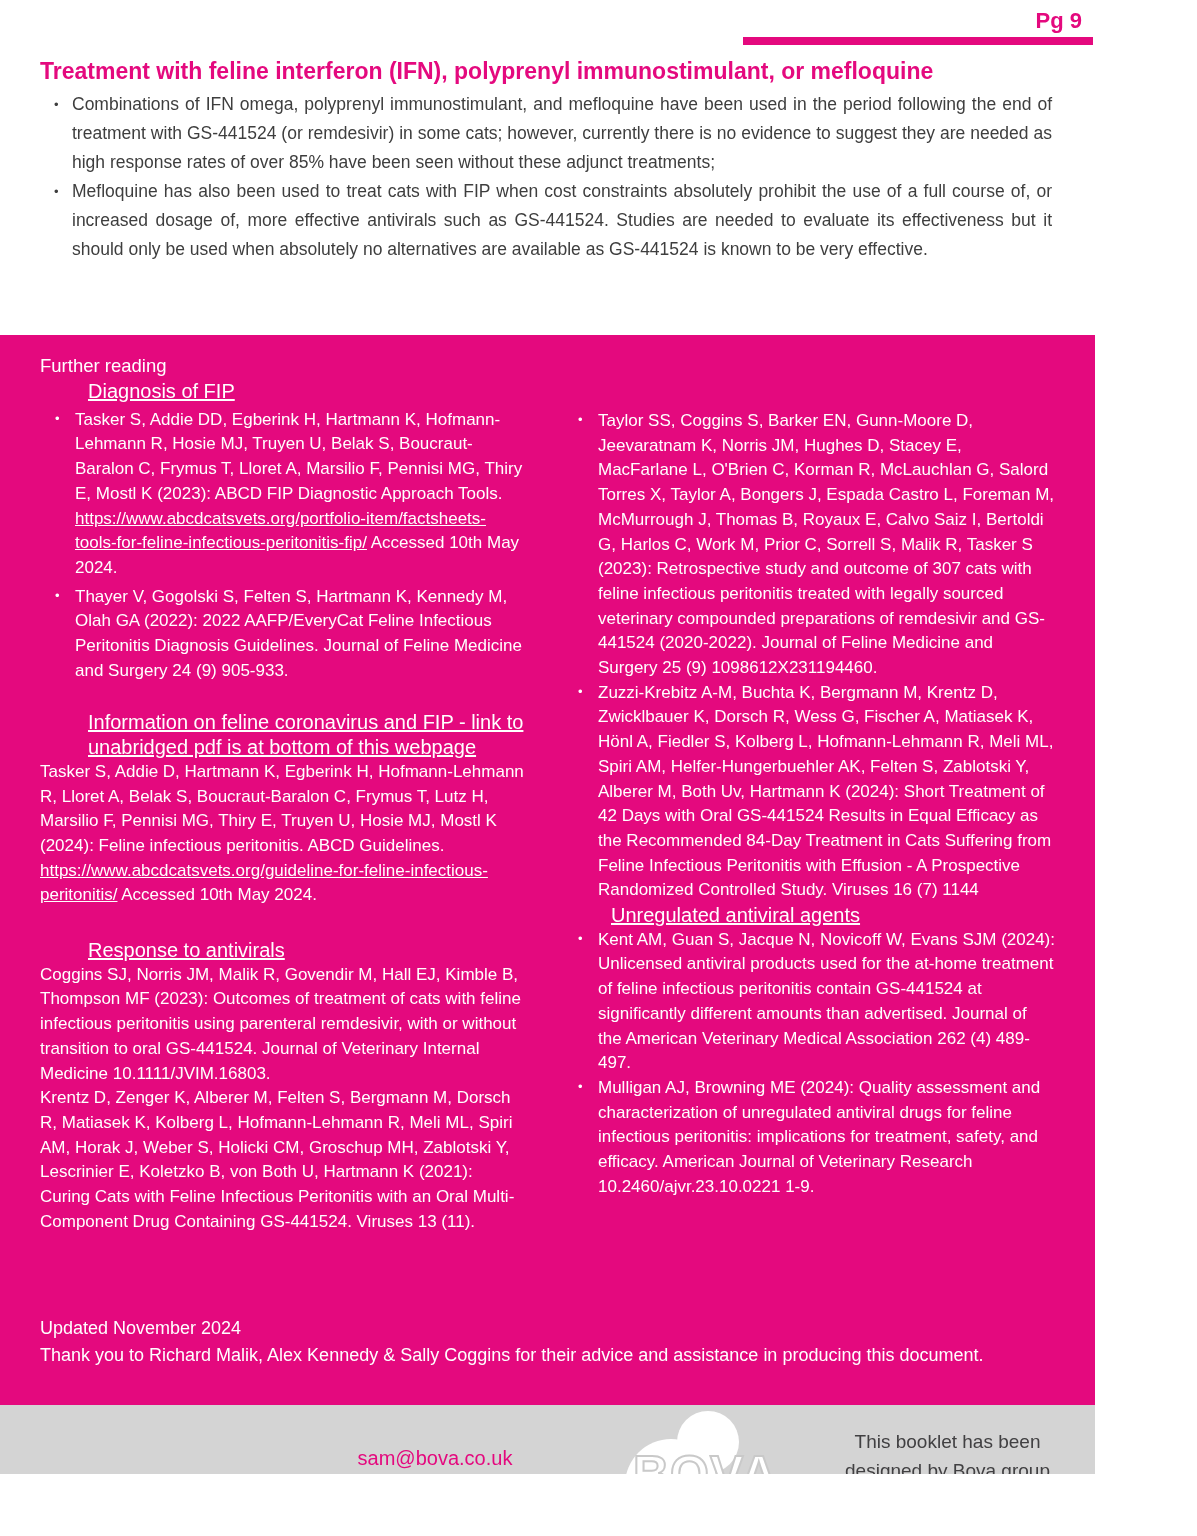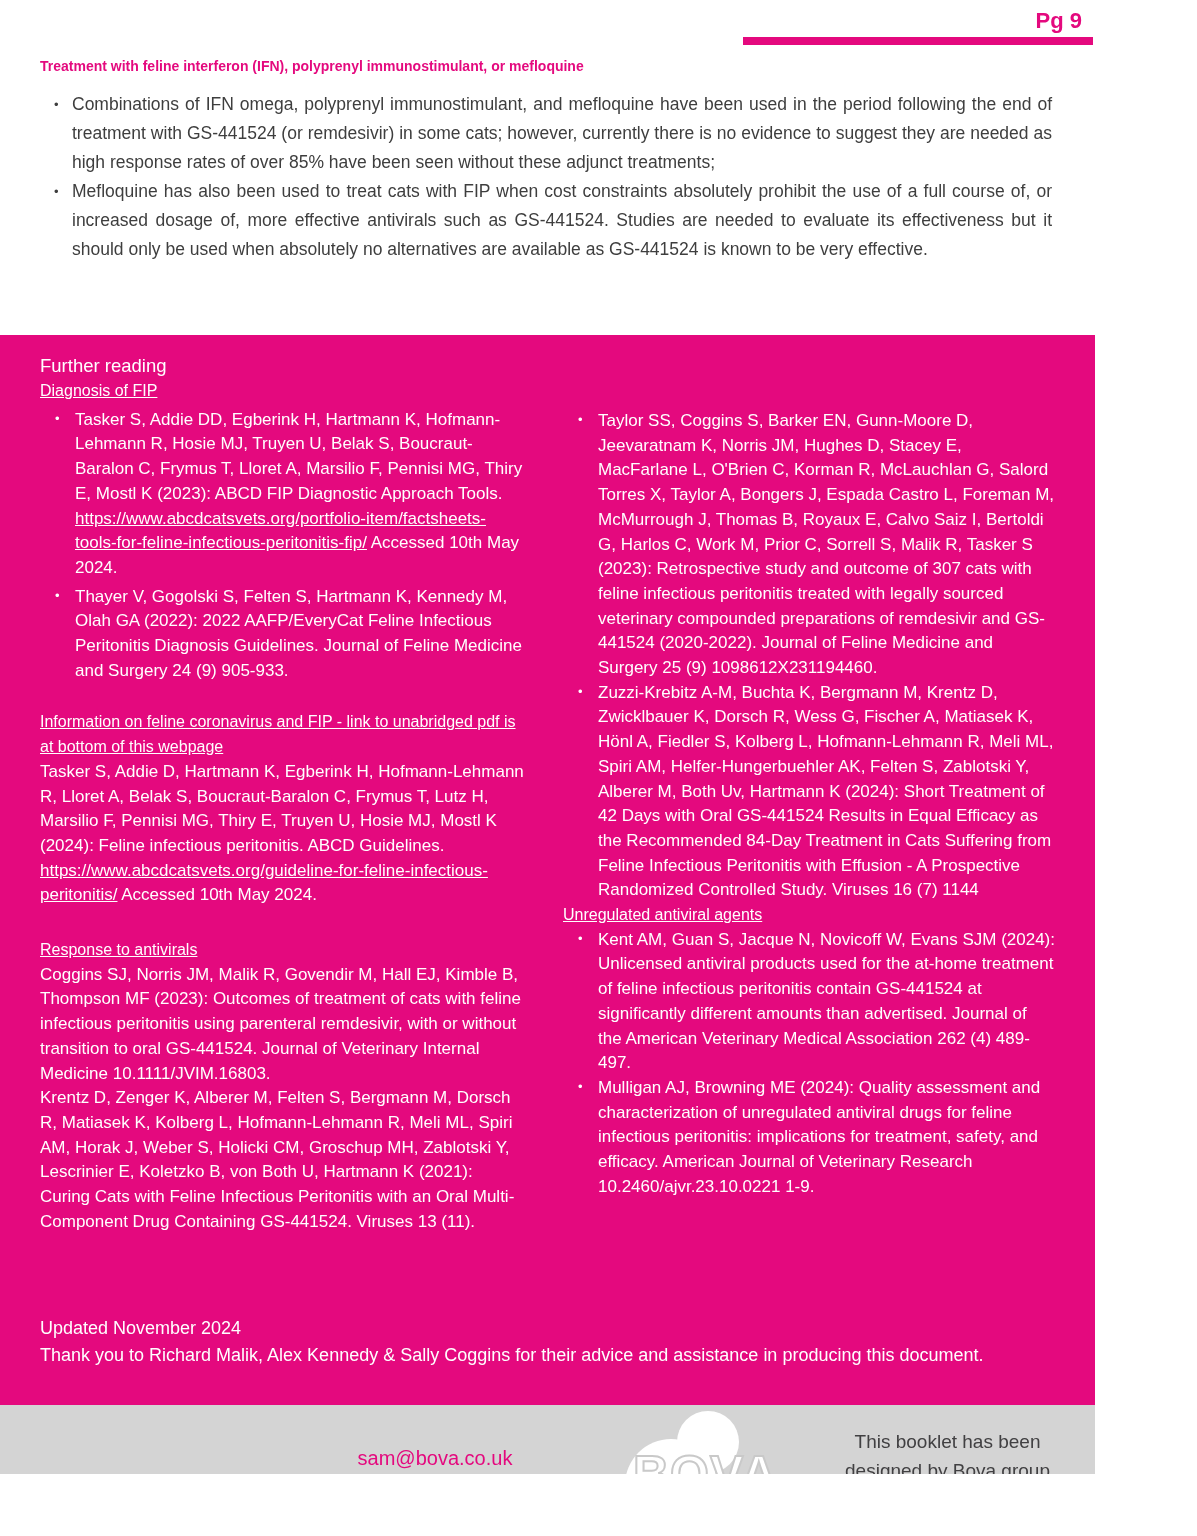--- a/index.html
+++ b/index.html
@@ -6,35 +6,35 @@
   html,body { background:#ffffff; }
   .page {
     position:relative; width:1197px; height:1474px; background:#ffffff;
     font-family:"Liberation Sans", sans-serif; overflow:hidden;
   }
 
   
   .top { position:relative; height:335px; }
   .pg-num { position:absolute; top:8px; right:115px; color:#E4097E; font-weight:bold; font-size:22px; }
   .hdr-rule { position:absolute; top:37px; right:104px; width:350px; height:8px; background:#E4097E; }
-  .section-heading { position:absolute; top:58px; left:40px; font-size:14px; font-weight:bold; color:#E4097E; }
+  .section-heading { position:absolute; top:58px; left:40px; font-size:23px; font-weight:bold; color:#E4097E; }
   .top-bullets { position:absolute; top:90px; left:52px; width:1000px; color:#3E3E3E; font-size:17.5px; line-height:29px; }
   .top-bullet { position:relative; padding-left:20px; text-align:justify; }
   .top-bullet .dot { position:absolute; left:2px; top:0; font-size:13px; }
 
   
   .pink {
     position:relative; width:1095px; height:1070px; background:#E4097E;
     color:#ffffff; padding:18px 40px 0 40px; overflow:hidden;
   }
   .fr-title { font-size:18.5px; font-weight:normal; line-height:26px; }
   .cols { display:flex; }
   .col-left  { width:487px; }
   .col-right { width:492px; margin-left:36px; margin-top:30px; }
-  .subhead { font-size:16px; line-height:24.7px; text-decoration:underline; }
+  .subhead { font-size:20px; line-height:24.7px; text-decoration:underline;margin-left:48px; }
   .mt1 { margin-top:27px; }
   .mt2 { margin-top:30px; }
   .ref { font-size:17px; line-height:24.7px; }
   .ref.bullet { position:relative; padding-left:35px; margin-top:4px; }
   .ref.bullet .dot { position:absolute; left:15px; top:-1px; font-size:13px; }
   .col-right .ref.bullet { margin-top:0; }
   .u { text-decoration:underline; color:inherit; }
   .tail { position:absolute; left:40px; top:980px; width:1020px; font-size:18px; line-height:27px; }
 
   

